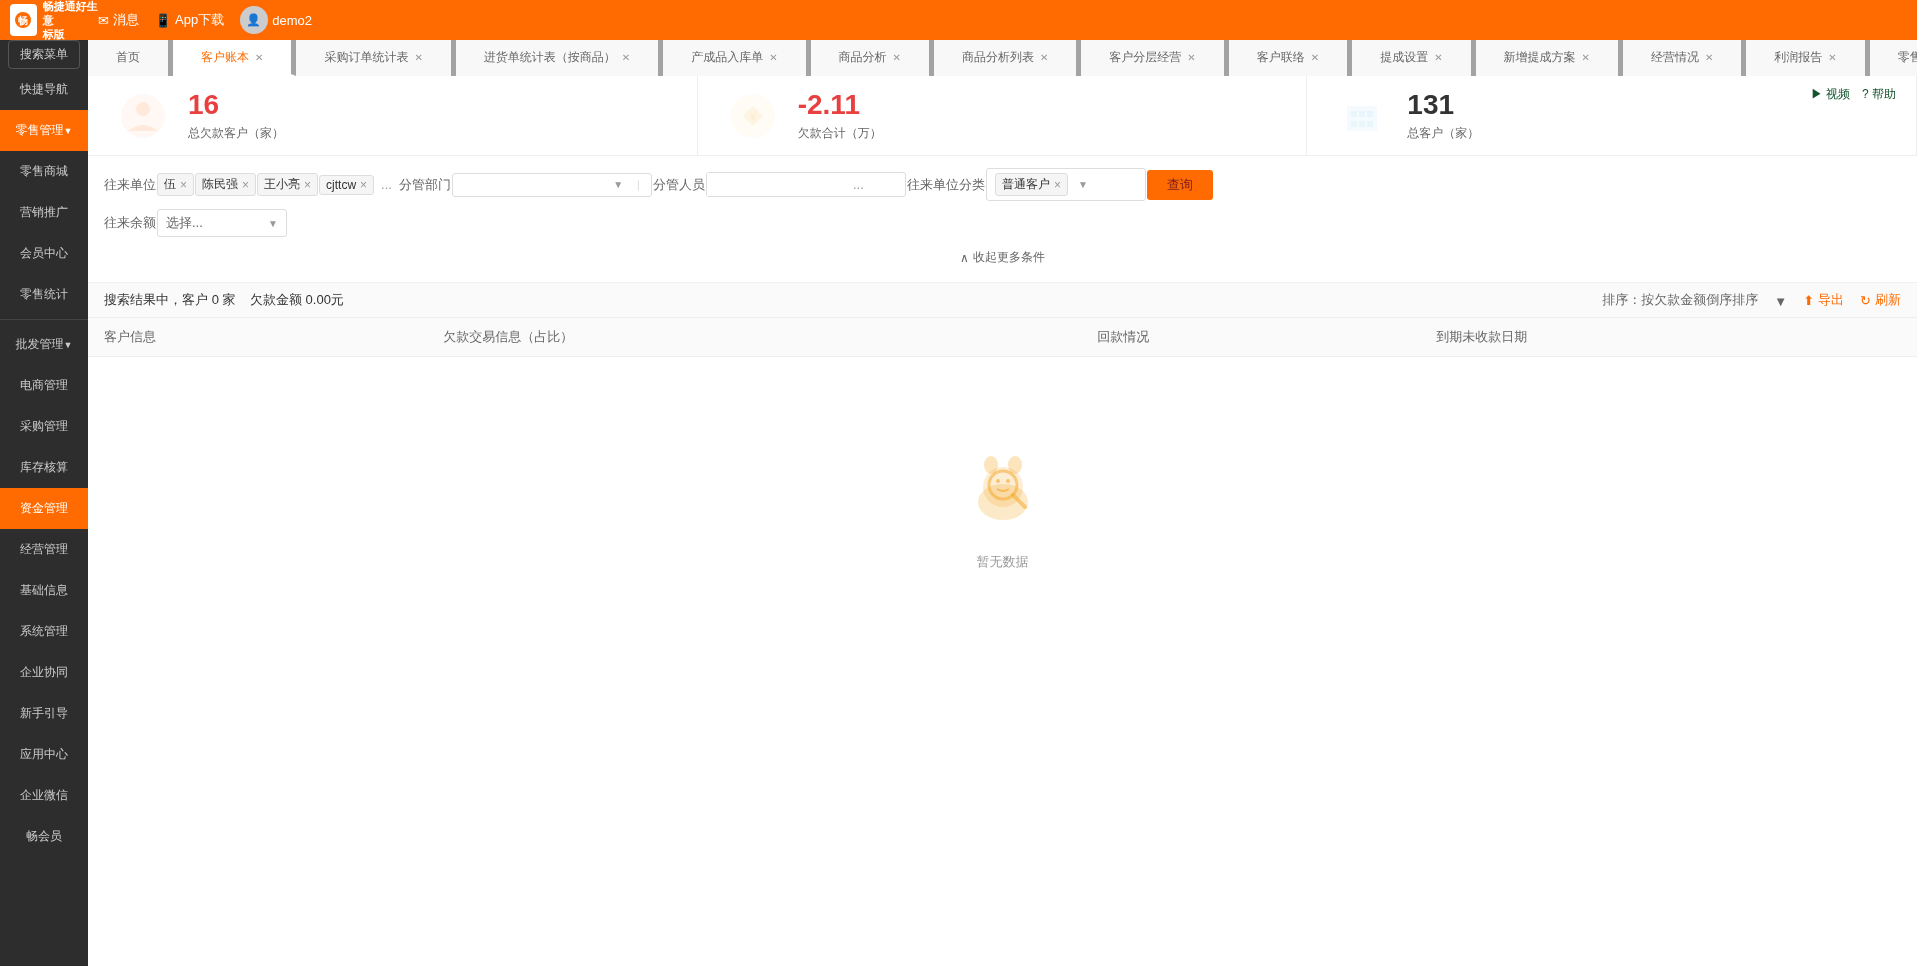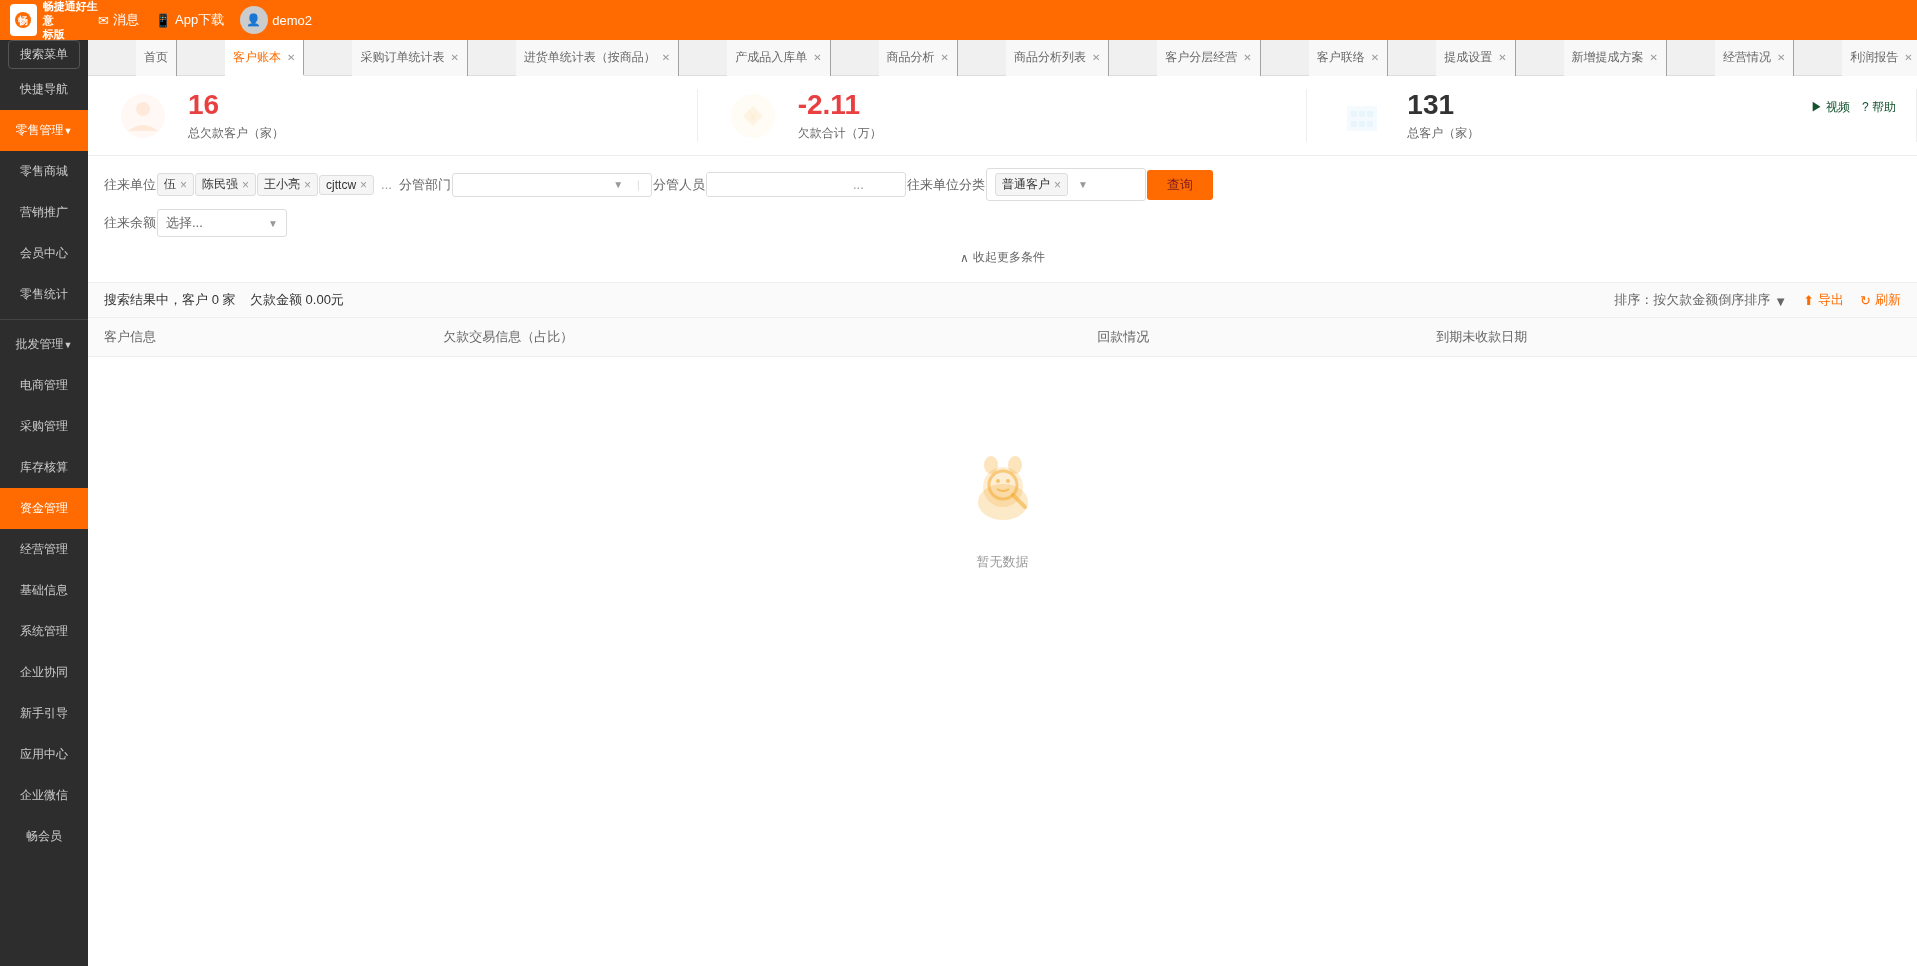--- a/index.html
+++ b/index.html
@@ -26,29 +26,29 @@
 
     
     .sidebar-search { padding: 0 8px; }
     .sidebar-search-btn { width: 100%; background: transparent; border: 1px solid #555; color: #ccc; padding: 5px 4px; border-radius: 4px; cursor: pointer; font-size: 12px; text-align: center; }
     .sidebar-nav-item { padding: 12px 8px; color: #ccc; text-align: center; cursor: pointer; font-size: 12px; transition: background 0.2s; position: relative; }
     .sidebar-nav-item.active { background: #ff6b00; color: #fff; }
     .sidebar-nav-item.has-sub { display: flex; align-items: center; justify-content: center; gap: 0; }
     .sidebar-divider { height: 1px; background: #444; margin: 4px 0; }
 
     
-    .tab-item { height: 36px; padding: 0 8px; display: flex; align-items: center; gap: 6px; font-size: 12px; cursor: pointer; white-space: nowrap; border-right: 1px solid #a3a3a3; background: #f8f8f8; color: #666; margin-left: 48px; }
+    .tab-item { height: 36px; padding: 0 28px; display: flex; align-items: center; gap: 6px; font-size: 12px; cursor: pointer; white-space: nowrap; border-right: 5px solid #a3a3a3; background: #f8f8f8; color: #666; }
     .tab-item.active { background: #fff; color: #ff6b00; border-bottom: 2px solid #fff; margin-bottom: -1px; }
     .tab-close { color: #999; font-size: 10px; cursor: pointer; }
     .tab-nav-btn { padding: 0 8px; height: 36px; display: flex; align-items: center; cursor: pointer; color: #666; font-size: 14px; }
     .tab-actions { display: flex; align-items: center; margin-left: auto; }
     .tab-action-btn { padding: 0 6px; height: 36px; display: flex; align-items: center; cursor: pointer; color: #666; font-size: 14px; }
 
     
-    .stats-bar { display: flex; height: 80px; border-bottom: 1px solid #eee; background: #fff; align-items: center; }
+    .stats-bar { display: flex; height: 80px; border-bottom: 1px solid #eee; background: #fff; }
     .stat-item { flex: 1; display: flex; align-items: center; padding: 0 30px; gap: 20px; border-right: 1px solid #eee; position: relative; }
     .stat-icon { width: 50px; height: 50px; display: flex; align-items: center; justify-content: center; }
     .stat-icon svg { opacity: 0.3; }
     .stat-value-area { display: flex; flex-direction: column; }
     .stat-value { font-size: 28px; font-weight: bold; }
     .stat-value.red { color: #e84040; }
     .stat-value.black { color: #333; }
     .stat-label { font-size: 12px; color: #666; margin-top: 4px; }
     .stat-help { position: absolute; right: 20px; top: 10px; display: flex; gap: 12px; font-size: 12px; color: #14532d; cursor: pointer; }
 
@@ -65,21 +65,21 @@
     .filter-input-group { display: flex; align-items: center; border: 1px solid #ddd; border-radius: 3px; overflow: hidden; }
     .filter-input { border: none; outline: none; padding: 4px 8px; font-size: 13px; width: 140px; }
     .filter-input-dots { color: #999; padding: 0 6px; cursor: pointer; }
     .collapse-btn { display: flex; align-items: center; gap: 4px; color: #666; font-size: 12px; cursor: pointer; justify-content: center; padding: 4px 0; }
 
     
     .result-bar { display: flex; align-items: center; justify-content: space-between; padding: 8px 16px; background: #fafafa; border-bottom: 1px solid #eee; }
     .result-info { font-size: 13px; color: #666; }
     .result-info span { color: #333; }
     .result-actions { display: flex; align-items: center; gap: 16px; font-size: 13px; color: #666; }
-    .result-sort { display: flex; align-items: flex-end; gap: 4px; cursor: pointer; }
+    .result-sort { display: flex; align-items: flex-end; gap: 16px; cursor: pointer; }
     .result-action-btn { display: flex; align-items: center; gap: 4px; cursor: pointer; color: #ff6b00; }
 
     
     .data-table { width: 100%; border-collapse: collapse; }
     .data-table th { padding: 10px 16px; text-align: left; font-weight: normal; color: #666; background: #fafafa; border-bottom: 1px solid #eee; font-size: 13px; }
 
     
     .empty-state { display: flex; flex-direction: column; align-items: center; justify-content: center; padding: 80px 0; }
     .empty-icon { width: 100px; height: 100px; margin-bottom: 16px; }
     .empty-text { color: #999; font-size: 13px; }

